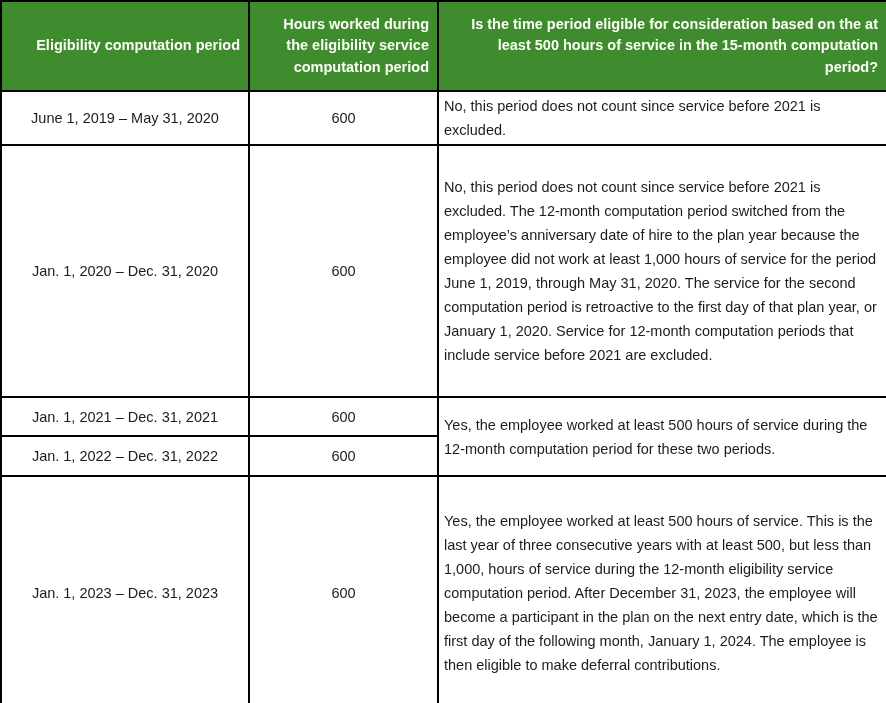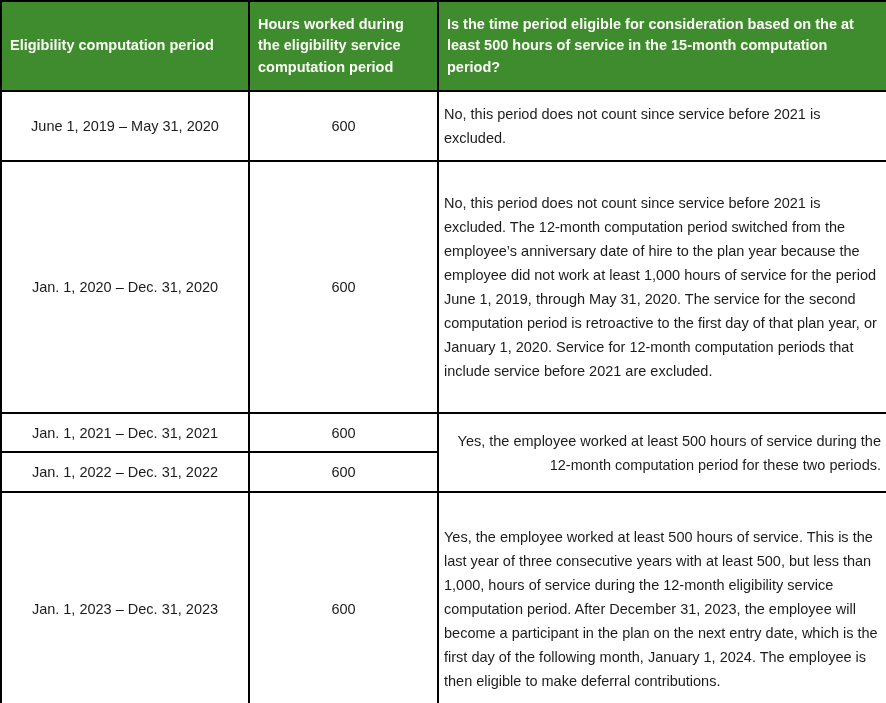--- a/index.html
+++ b/index.html
@@ -20,42 +20,42 @@
     border: 2px solid #000000;
     overflow: hidden;
     box-sizing: border-box;
   }
   .eligibility-table th {
     background: #3E8C2D;
     color: #FDFDF8;
     font-weight: bold;
     font-size: 14.5px;
     line-height: 1.45;
-    text-align: left;
+    text-align: right;
     vertical-align: middle;
     padding: 4px 8px;
   }
   .eligibility-table td {
     color: #1c1c1c;
     font-size: 14.5px;
   }
   td.period-cell, td.hours-cell {
     text-align: center;
     vertical-align: middle;
     padding: 2px 14px;
     white-space: nowrap;
   }
   td.answer-cell {
     text-align: left;
     vertical-align: middle;
     line-height: 24px;
-    padding: 10px 5px;
+    padding: 2px 5px;
   }
   td.answer-cell.centered {
-    text-align: right;
+    text-align: left;
   }
   tr.row-header  { height: 90px; }
   tr.row-1       { height: 49px; }
   tr.row-2       { height: 252px; }
   tr.row-3       { height: 39px; }
   tr.row-4       { height: 40px; }
   tr.row-5       { height: 233px; }
   col.col-period { width: 248px; }
   col.col-hours  { width: 189px; }
   col.col-answer { width: 449px; }

